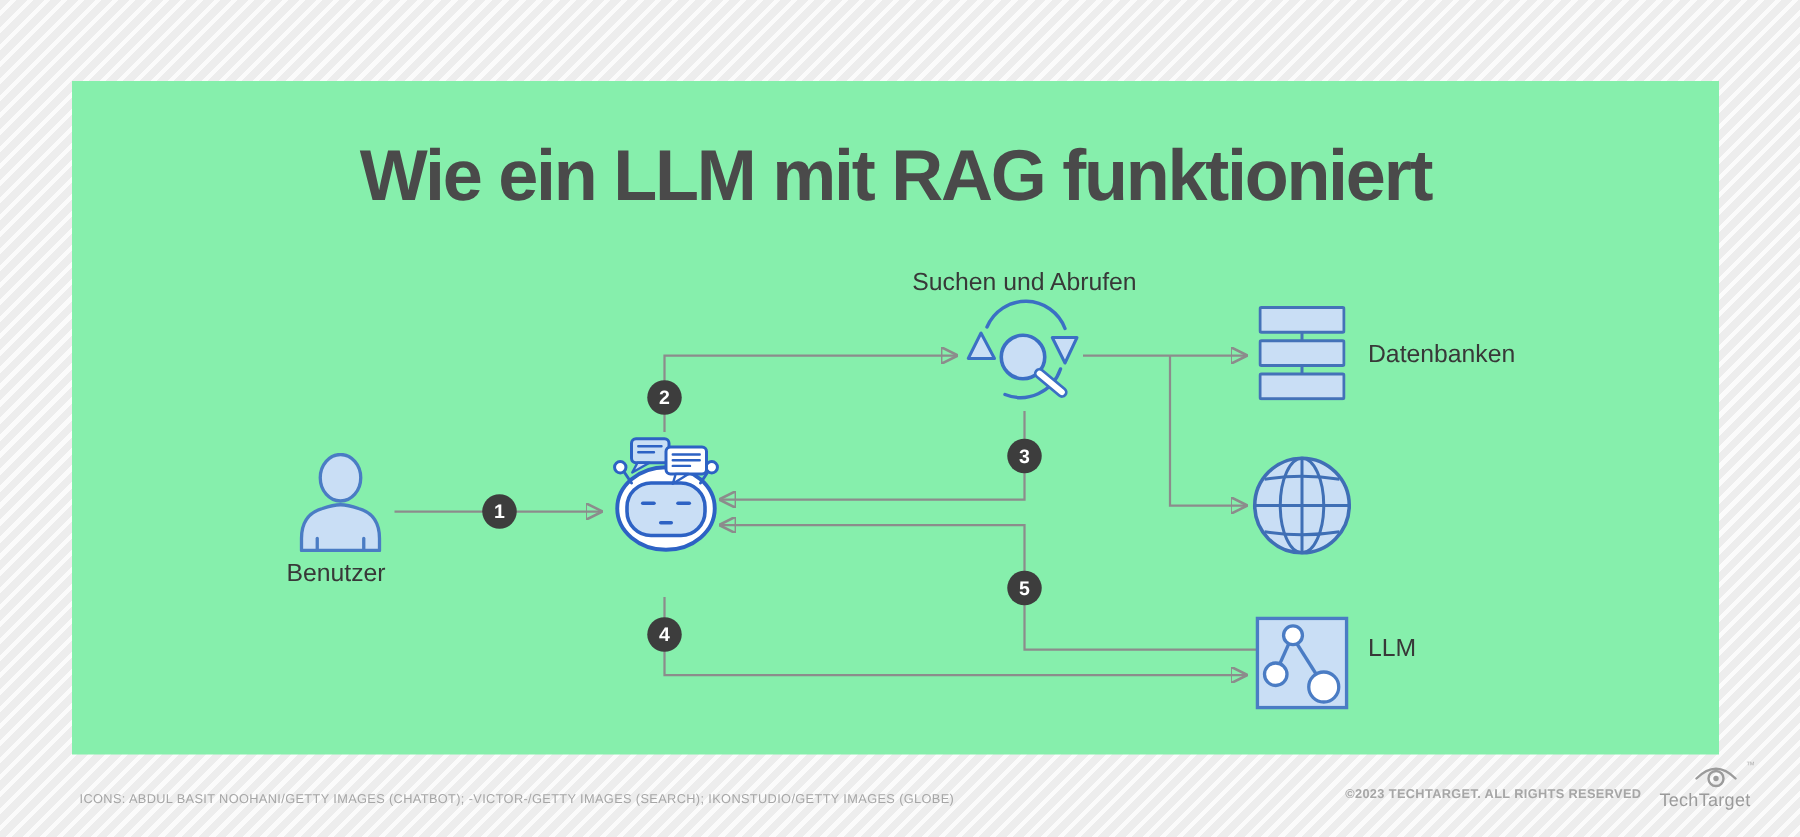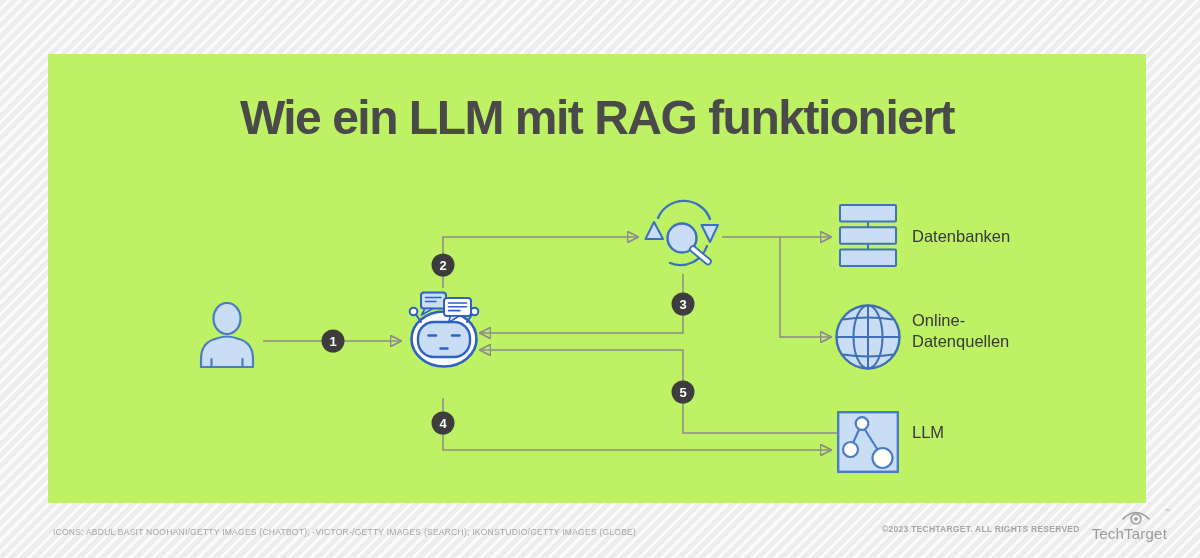--- a/index.html
+++ b/index.html
@@ -3,53 +3,53 @@
 <meta charset="utf-8">
 <style>
   html,body{margin:0;padding:0;}
   body{
     width:1200px;height:558px;position:relative;overflow:hidden;
     font-family:"Liberation Sans",sans-serif;
     background:repeating-linear-gradient(135deg,#ededed 0px,#ededed 5px,#fbfbfb 5px,#fbfbfb 8px);
   }
   .card{
     position:absolute;left:48px;top:54px;width:1098px;height:449px;
-    background:#bef264;
+    background:#86efac;
   }
   .title{
     position:absolute;left:0;top:36px;width:1098px;margin:0;
     text-align:center;font-size:48px;font-weight:700;letter-spacing:-1.5px;
     color:#4a4a4a;
   }
   svg.connectors{position:absolute;left:0;top:0;width:1098px;height:449px;}
   svg.connectors path{stroke:#8c8c8c;stroke-width:1.5;fill:none;}
   .icon{position:absolute;}
   .node-label{
-    position:absolute;font-size:16.5px;color:#383838;line-height:21px;white-space:pre-line;
+    position:absolute;font-size:16.5px;color:#383838;line-height:21px;white-space:pre-line;text-align:center;
   }
   .center{text-align:center;}
   .step{
     position:absolute;width:23px;height:23px;border-radius:50%;
     background:#3d3d3d;color:#ffffff;font-size:13px;font-weight:700;
     display:flex;align-items:center;justify-content:center;
     transform:translate(-50%,-50%);
   }
   .credits{
     position:absolute;left:53px;top:527px;font-size:8.5px;letter-spacing:.25px;
     color:#a6a6a6;font-weight:400;
   }
   .footer-right{
     position:absolute;right:33px;top:508px;display:flex;align-items:flex-end;gap:12px;
   }
   .copyright{
     font-size:8.5px;letter-spacing:.25px;color:#a6a6a6;font-weight:700;margin-bottom:7px;
   }
   .brand{position:relative;display:flex;flex-direction:column;align-items:center;}
   .brand .eye{margin-left:14px;}
-  .brand-text{font-size:15px;color:#9b9b9b;letter-spacing:.2px;line-height:15px;text-align:right;}
+  .brand-text{font-size:12px;color:#9b9b9b;letter-spacing:.2px;line-height:15px;text-align:right;}
   .brand-tm{position:absolute;right:-3px;top:0;font-size:6px;color:#b5b5b5;}
 </style>
 </head>
 <body>
 
 <div class="card">
 
   <h1 class="title">Wie ein LLM mit RAG funktioniert</h1>
 
   <svg class="connectors" viewBox="0 0 1098 449" aria-hidden="true">
@@ -68,20 +68,21 @@
   </svg>
 
   <svg class="icon" style="left:150px;top:248px" width="58" height="66" viewBox="0 0 58 66">
     <g fill="#c9def5" stroke="#4a7cc4" stroke-width="2.2" stroke-linejoin="round" stroke-linecap="round">
       <ellipse cx="29" cy="16.5" rx="13.5" ry="15.5"></ellipse>
       <path d="M3 65 L3 57 Q3 41 17 37 Q24 34.5 29 34.5 Q34 34.5 41 37 Q55 41 55 57 L55 65 Z"></path>
       <line x1="13.5" y1="57" x2="13.5" y2="63.5"></line>
       <line x1="44.5" y1="57" x2="44.5" y2="63.5"></line>
     </g>
   </svg>
+  <div class="node-label center" style="left:106px;top:318px;width:140px">Benutzer</div>
 
   <svg class="icon" style="left:360px;top:237px" width="72" height="78" viewBox="0 0 72 78">
     <g stroke="#2d62c4" stroke-linejoin="round" stroke-linecap="round">
       <ellipse cx="36" cy="48" rx="32.5" ry="27.5" fill="#ffffff" stroke-width="2.6"></ellipse>
       <rect x="10" y="31" width="52" height="35" rx="16" fill="#c9def5" stroke-width="2.4"></rect>
       <path d="M20.5 44.5 H28" fill="none" stroke-width="2.4"></path>
       <path d="M44 44.5 H51.5" fill="none" stroke-width="2.4"></path>
       <path d="M32.5 57.5 H39.5" fill="none" stroke-width="2.4"></path>
       <circle cx="5.5" cy="20.5" r="3.8" fill="#ffffff" stroke-width="2"></circle>
       <path d="M8 23.5 L13 31" fill="none" stroke-width="2"></path>
@@ -100,20 +101,21 @@
     <g stroke="#3b6fc4" stroke-linejoin="round" stroke-linecap="round">
       <path d="M21 24 A28 28 0 0 1 73 25" fill="none" stroke-width="2.3"></path>
       <path d="M70 52 A28 28 0 0 1 33 69" fill="none" stroke-width="2.3"></path>
       <path d="M17 28 L8.5 45 L26 45 Z" fill="#c9def5" stroke-width="2"></path>
       <path d="M64.5 31 L81 31 L73 48 Z" fill="#c9def5" stroke-width="2"></path>
       <circle cx="45" cy="44" r="14.5" fill="#c9def5" stroke-width="2.4"></circle>
       <path d="M56 55 L71 67.5" stroke-width="7.5" fill="none"></path>
       <path d="M56 55 L71 67.5" stroke="#ffffff" stroke-width="3.8" fill="none"></path>
     </g>
   </svg>
+  <div class="node-label center" style="left:510px;top:124px;width:250px">Suchen und Abrufen</div>
 
   <svg class="icon" style="left:791px;top:150px" width="58" height="63" viewBox="0 0 58 63">
     <g fill="#c9def5" stroke="#4472b8" stroke-width="2" stroke-linejoin="round">
       <line x1="29" y1="16" x2="29" y2="25"></line>
       <line x1="29" y1="39" x2="29" y2="47"></line>
       <rect x="1" y="1" width="56" height="16.5" rx="1"></rect>
       <rect x="1" y="23.2" width="56" height="16.5" rx="1"></rect>
       <rect x="1" y="45.4" width="56" height="16.5" rx="1"></rect>
     </g>
   </svg>
@@ -122,21 +124,20 @@
   <svg class="icon" style="left:786px;top:249px" width="68" height="68" viewBox="0 0 68 68">
     <g fill="none" stroke="#3f6fb5" stroke-width="2">
       <circle cx="34" cy="34" r="31.5" fill="#c9def5" stroke-width="2.4"></circle>
       <ellipse cx="34" cy="34" rx="14.5" ry="31.5"></ellipse>
       <line x1="34" y1="2.5" x2="34" y2="65.5"></line>
       <line x1="2.5" y1="34" x2="65.5" y2="34"></line>
       <path d="M9 16.5 Q34 12.5 59 16.5"></path>
       <path d="M9 51.5 Q34 55.5 59 51.5"></path>
     </g>
   </svg>
-  <div class="node-label" style="left:864px;top:256px"><span>Online-</span><br><span>Datenquellen</span></div>
 
   <svg class="icon" style="left:789px;top:357px" width="62" height="62" viewBox="0 0 62 62">
     <g stroke="#4a7cc4">
       <rect x="1.2" y="1.2" width="59.6" height="59.6" fill="#c9def5" stroke-width="2.4"></rect>
       <line x1="22.5" y1="17.5" x2="16" y2="32" stroke-width="2.2"></line>
       <line x1="27.5" y1="18" x2="40.5" y2="38.5" stroke-width="2.2"></line>
       <circle cx="25" cy="12.5" r="6.3" fill="#ffffff" stroke-width="2.2"></circle>
       <circle cx="13.5" cy="38.5" r="7.5" fill="#ffffff" stroke-width="2.2"></circle>
       <circle cx="45.5" cy="47" r="10" fill="#ffffff" stroke-width="2.2"></circle>
     </g>

